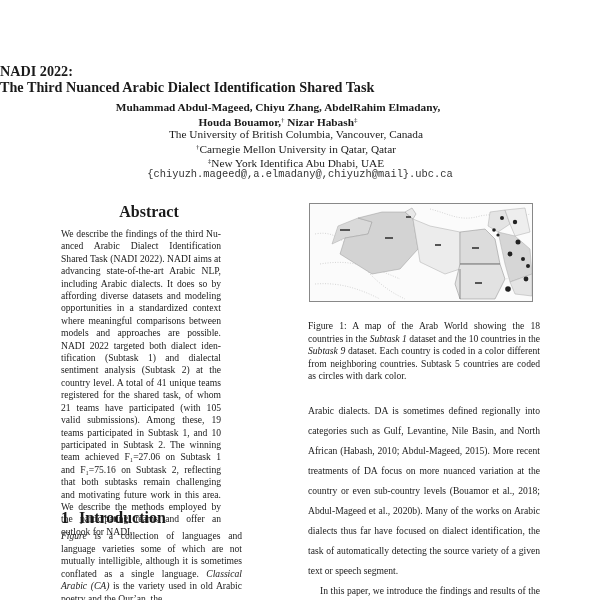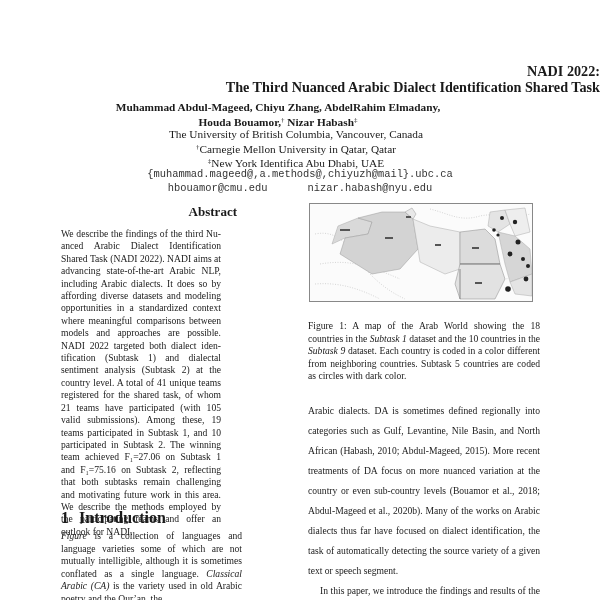--- a/index.html
+++ b/index.html
@@ -1,42 +1,42 @@
 <!DOCTYPE html>
 <html><head>
   <meta charset="utf-8">
   <style>
     html, body { margin: 0; padding: 0; background: #ffffff; }
     body {
       width: 600px; height: 600px; position: relative; overflow: hidden;
       font-family: "Liberation Serif", "DejaVu Serif", serif; color: #1a1a1a;
     }
     .title {
-      position: absolute; top: 63px; left: 0; width: 600px; text-align: right;
+      position: absolute; top: 63px; left: 0; width: 600px; text-align: left;
       font-weight: bold; font-size: 14.2px; line-height: 16px;
     }
     .authors {
       position: absolute; top: 100px; left: 0; width: 556px; text-align: center;
       font-weight: bold; font-size: 11.3px; line-height: 14.5px;
     }
     .affil {
       position: absolute; top: 127px; left: 0; width: 592px; text-align: center;
       font-size: 11.3px; line-height: 14.5px;
     }
     .emails {
       position: absolute; top: 168px; left: 0; width: 600px; text-align: center;
       font-family: "Liberation Mono", "DejaVu Sans Mono", monospace;
       font-size: 10.4px; line-height: 13.5px; color: #333;
     }
     .emails .row2 span { display: inline-block; }
     .emails .row2 .gap { width: 40px; }
     sup { font-size: 7px; vertical-align: 4px; line-height: 0; font-weight: normal; }
     .col-left { position: absolute; left: 61px; top: 205px; width: 176px; }
     .abstract-head {
-      text-align: right; font-weight: bold; font-size: 13px; line-height: 14px; margin-bottom: 9px;
+      text-align: center; font-weight: bold; font-size: 16px; line-height: 14px; margin-bottom: 9px;
     }
     .abstract-body {
       font-size: 9.6px; line-height: 12.4px; text-align: justify; hyphens: manual;
       margin-left: 0px; margin-right: 16px;
     }
     .section-head {
       position: absolute; left: 61px; top: 509px; font-weight: bold; font-size: 16px;
     }
     .section-head .num { display: inline-block; width: 18px; }
     .intro {
@@ -78,24 +78,21 @@
   </div>
 </div>
 
 <div class="affil">
   <div>The University of British Columbia, Vancouver, Canada</div>
   <div><sup>†</sup><span>Carnegie Mellon University in Qatar, Qatar</span></div>
   <div><sup>‡</sup><span>New York Identifica Abu Dhabi, UAE</span></div>
 </div>
 
 <div class="emails">
-  <div>{muhammad.mageed@,a.methods@,chiyuzh@mail}.ubc.ca</div>
-  <div class="row2">
-    <span>hbouamor@cmu.edu</span><span class="gap"></span><span>nizar.habash@nyu.edu</span>
-  </div>
+  <div>{chiyuzh.mageed@,a.elmadany@,chiyuzh@mail}.ubc.ca</div>
 </div>
 
 <div class="col-left">
   <div class="abstract-head">Abstract</div>
   <div class="abstract-body">We describe the findings of the third Nu­anced Arabic Dialect Identification Shared Task (NADI 2022). NADI aims at advanc­ing state-of-the-art Arabic NLP, including Ara­bic dialects. It does so by affording diverse datasets and modeling opportunities in a stan­dardized context where meaningful compar­isons between models and approaches are pos­sible. NADI 2022 targeted both dialect iden­tification (Subtask 1) and dialectal sentiment analysis (Subtask 2) at the country level. A total of 41 unique teams registered for the shared task, of whom 21 teams have partici­pated (with 105 valid submissions). Among these, 19 teams participated in Subtask 1, and 10 participated in Subtask 2. The winning team achieved F₁=27.06 on Subtask 1 and F₁=75.16 on Subtask 2, reflecting that both subtasks re­main challenging and motivating future work in this area. We describe the methods employed by the participating teams and offer an outlook for NADI.</div>
 </div>
 
 <div class="section-head">
   <span class="num">1</span><span>Introduction</span>
 </div>

